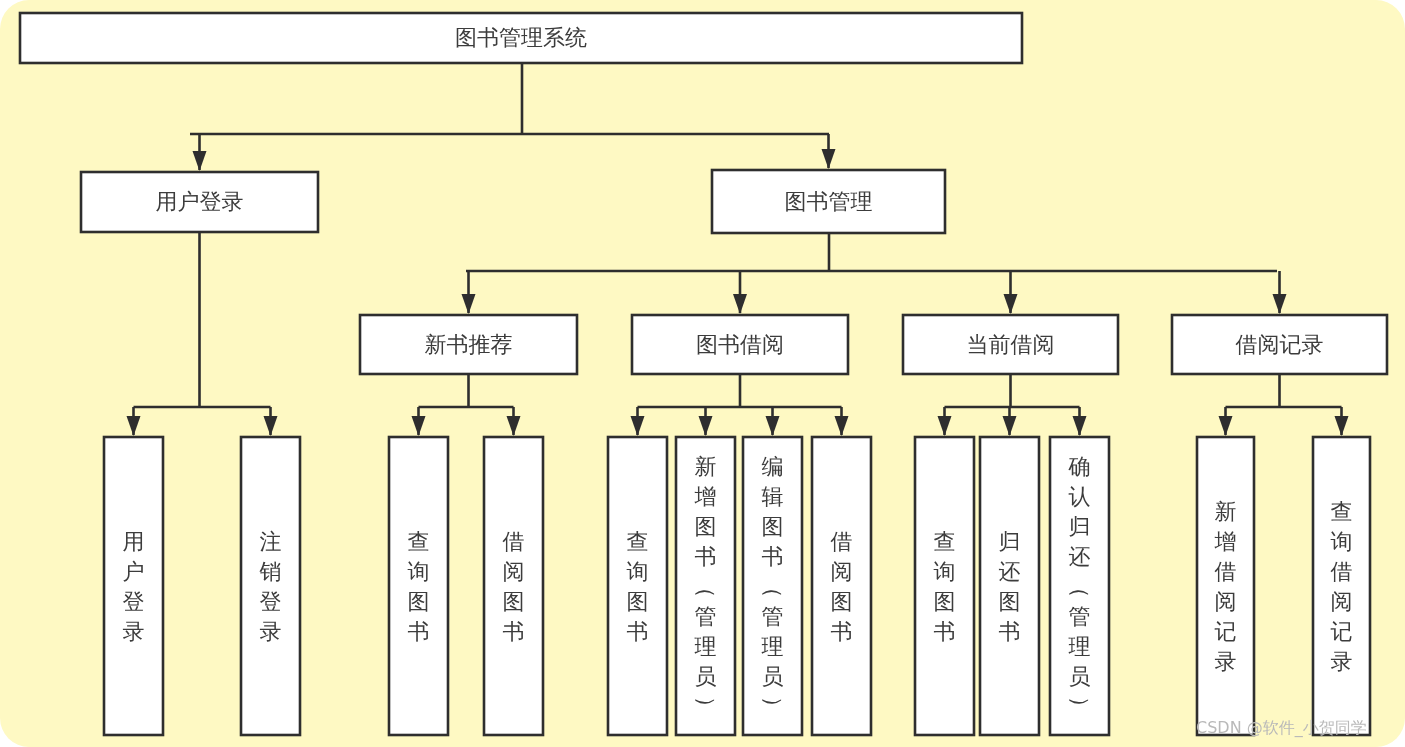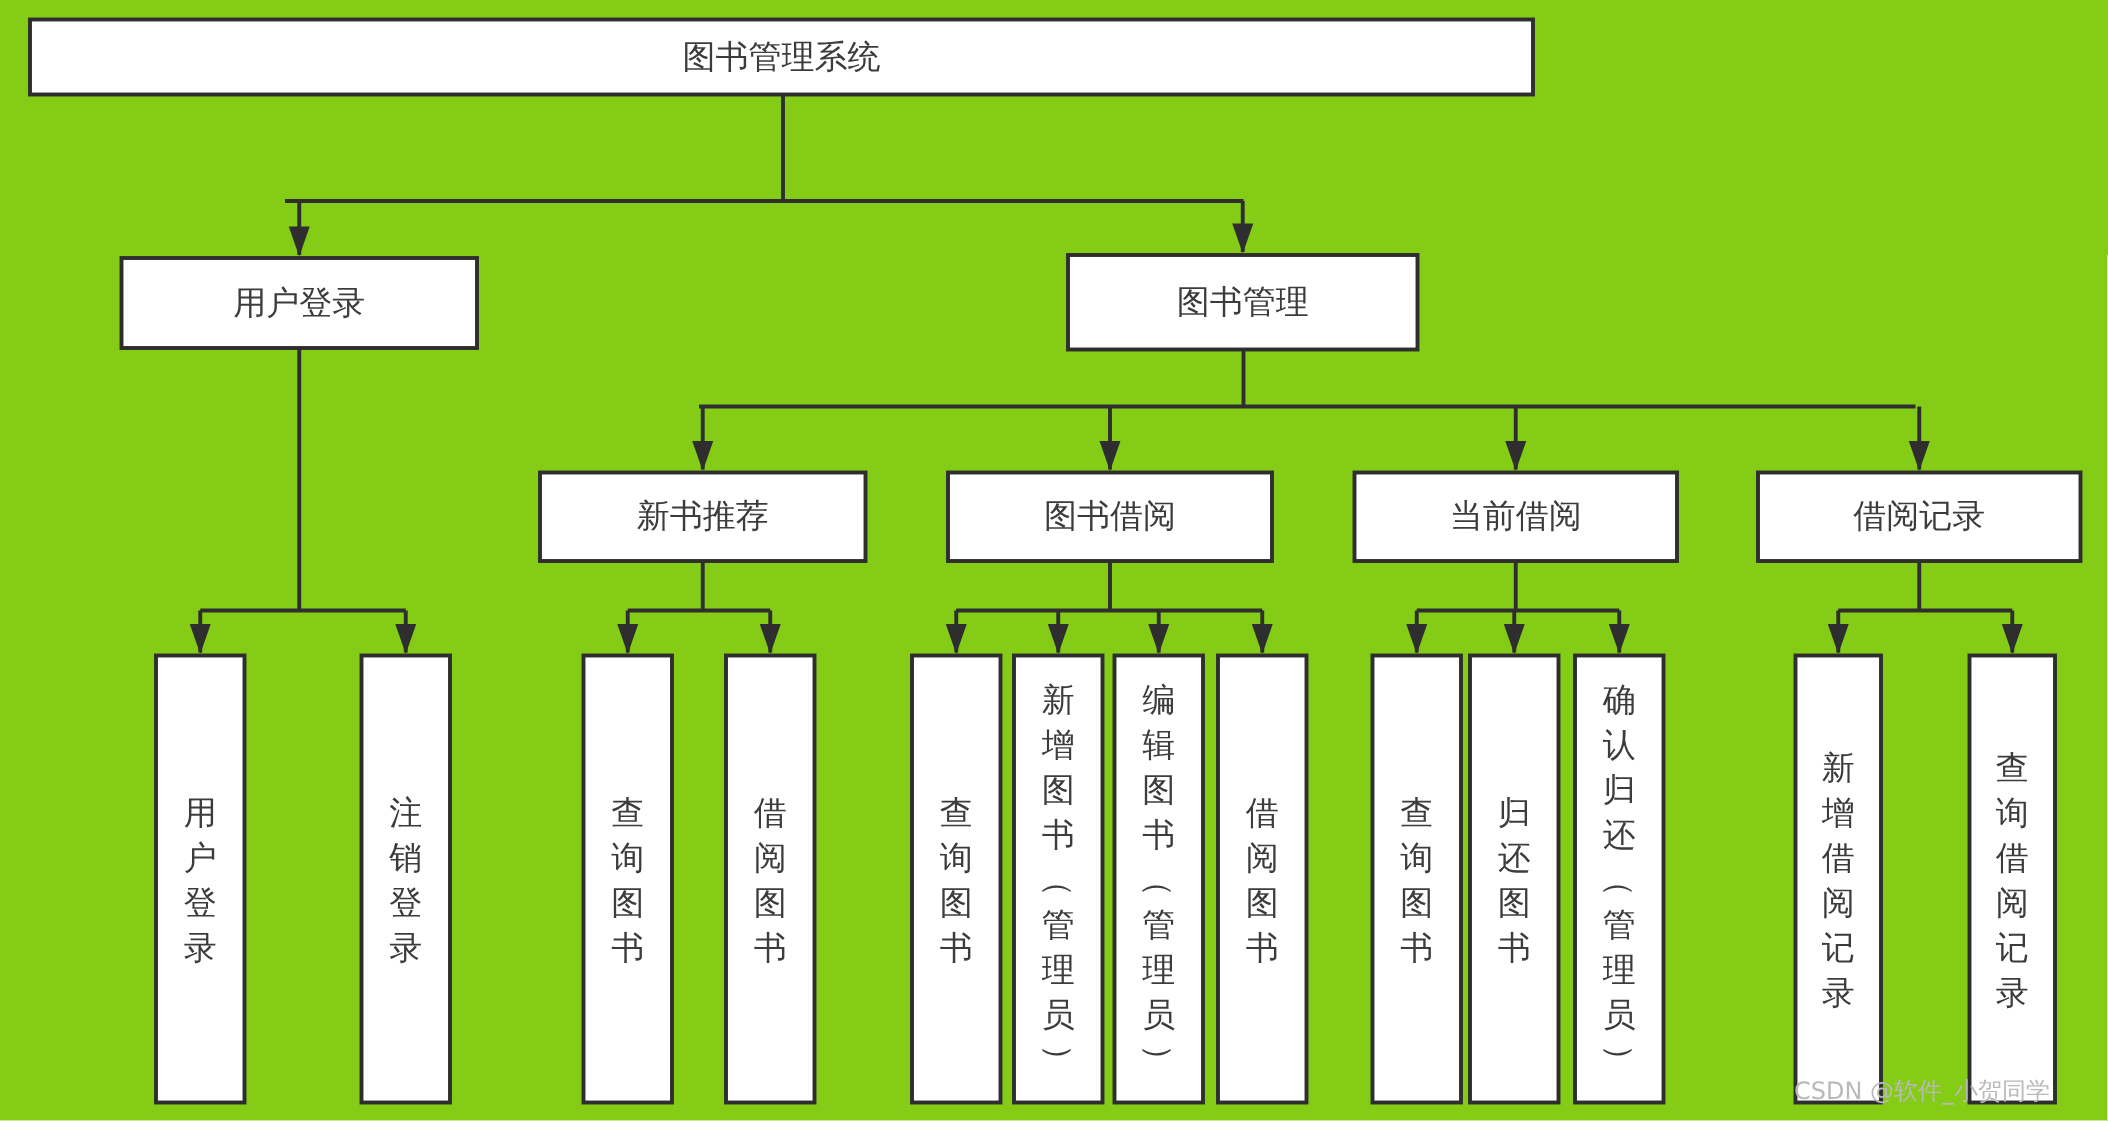--- a/index.html
+++ b/index.html
@@ -11,21 +11,22 @@
   body {
     width: 1405px;
     height: 747px;
     overflow: hidden;
     font-family: "DejaVu Sans", "Liberation Sans", sans-serif;
   }
   #diagram-root {
     position: relative;
     width: 1405px;
     height: 747px;
-    background: #84cc16;
+    background: #fef9c3;
+    border-radius: 29px;
   }
   svg.diagram-canvas {
     position: absolute;
     left: 0;
     top: 0;
     width: 1405px;
     height: 747px;
     display: block;
   }
   .node-rect {

